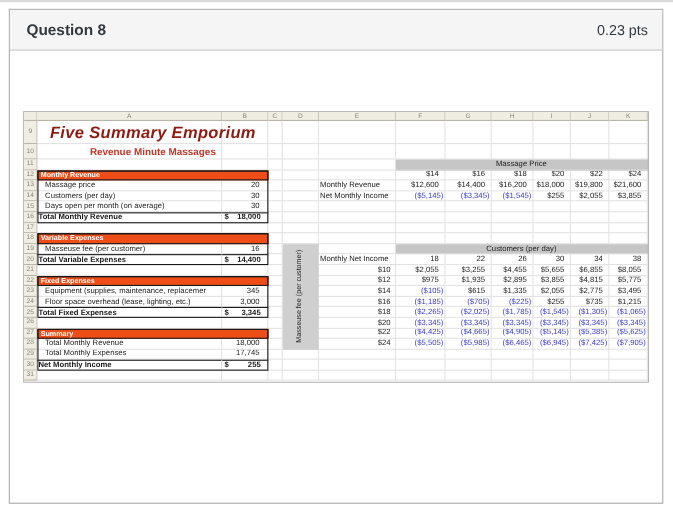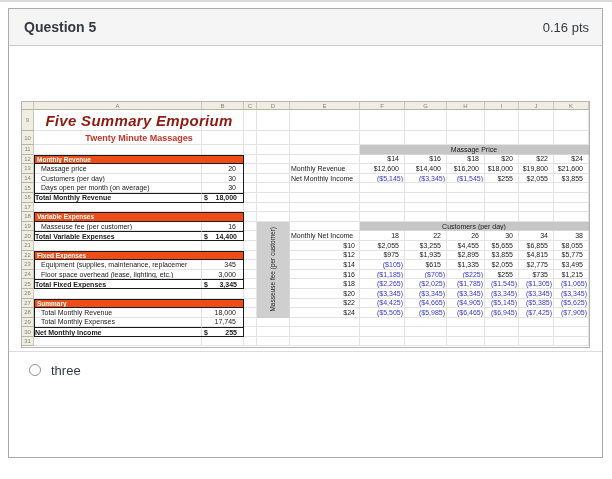--- a/index.html
+++ b/index.html
@@ -105,22 +105,22 @@
   .opt-label { font-size: 13px; color: #2d3b45; }
 </style>
 </head>
 <body>
 
 <div class="top-strip"></div>
 
 <div class="card">
 
   <div class="card-header">
-    <span class="q-title">Question 5</span>
-    <span class="q-pts">0.16 pts</span>
+    <span class="q-title">Question 8</span>
+    <span class="q-pts">0.23 pts</span>
   </div>
 
 
   <div class="sheet">
       <div class="hdr" style="grid-area: 1 / 1 / 2 / 2;"></div>
       <div class="hdr" style="grid-area: 1 / 2 / 2 / 3;">A</div>
       <div class="hdr" style="grid-area: 1 / 3 / 2 / 4;">B</div>
       <div class="hdr" style="grid-area: 1 / 4 / 2 / 5;">C</div>
       <div class="hdr" style="grid-area: 1 / 5 / 2 / 6;">D</div>
       <div class="hdr" style="grid-area: 1 / 6 / 2 / 7;">E</div>
@@ -412,36 +412,32 @@
       <div class="cell" style="grid-area: 24 / 4 / 25 / 5;"></div>
       <div class="cell" style="grid-area: 24 / 5 / 25 / 6;"></div>
       <div class="cell" style="grid-area: 24 / 6 / 25 / 7;"></div>
       <div class="cell" style="grid-area: 24 / 7 / 25 / 8;"></div>
       <div class="cell" style="grid-area: 24 / 8 / 25 / 9;"></div>
       <div class="cell" style="grid-area: 24 / 9 / 25 / 10;"></div>
       <div class="cell" style="grid-area: 24 / 10 / 25 / 11;"></div>
       <div class="cell" style="grid-area: 24 / 11 / 25 / 12;"></div>
       <div class="cell" style="grid-area: 24 / 12 / 25 / 13;"></div>
       <div class="title" style="grid-area: 2 / 2 / 3 / 4;">Five Summary Emporium</div>
-      <div class="subtitle" style="grid-area: 3 / 2 / 4 / 4;">Twenty Minute Massages</div>
+      <div class="subtitle" style="grid-area: 3 / 2 / 4 / 4;">Revenue Minute Massages</div>
       <div class="sec" style="grid-area: 5 / 2 / 6 / 4;">Monthly Revenue</div>
       <div class="sec" style="grid-area: 11 / 2 / 12 / 4;">Variable Expenses</div>
       <div class="sec" style="grid-area: 15 / 2 / 16 / 4;">Fixed Expenses</div>
       <div class="sec" style="grid-area: 20 / 2 / 21 / 4;">Summary</div>
       <div class="secbox" style="grid-area: 5 / 2 / 10 / 4;"></div>
       <div class="secbox" style="grid-area: 11 / 2 / 14 / 4;"></div>
       <div class="secbox" style="grid-area: 15 / 2 / 19 / 4;"></div>
       <div class="secbox" style="grid-area: 20 / 2 / 24 / 4;"></div>
       <div class="band" style="grid-area: 4 / 7 / 5 / 13;">Massage Price</div>
       <div class="band" style="grid-area: 12 / 7 / 13 / 13;">Customers (per day)</div>
       <div class="strip" style="grid-area: 12 / 5 / 22 / 6;">
         <span>Masseuse fee (per customer)</span>
       </div>
     </div>
 
   <div class="options">
-    <div class="opt opt1">
-      <span class="radio"></span>
-      <span class="opt-label">three</span>
-    </div>
   </div>
 
 </div>
 
 </body></html>

